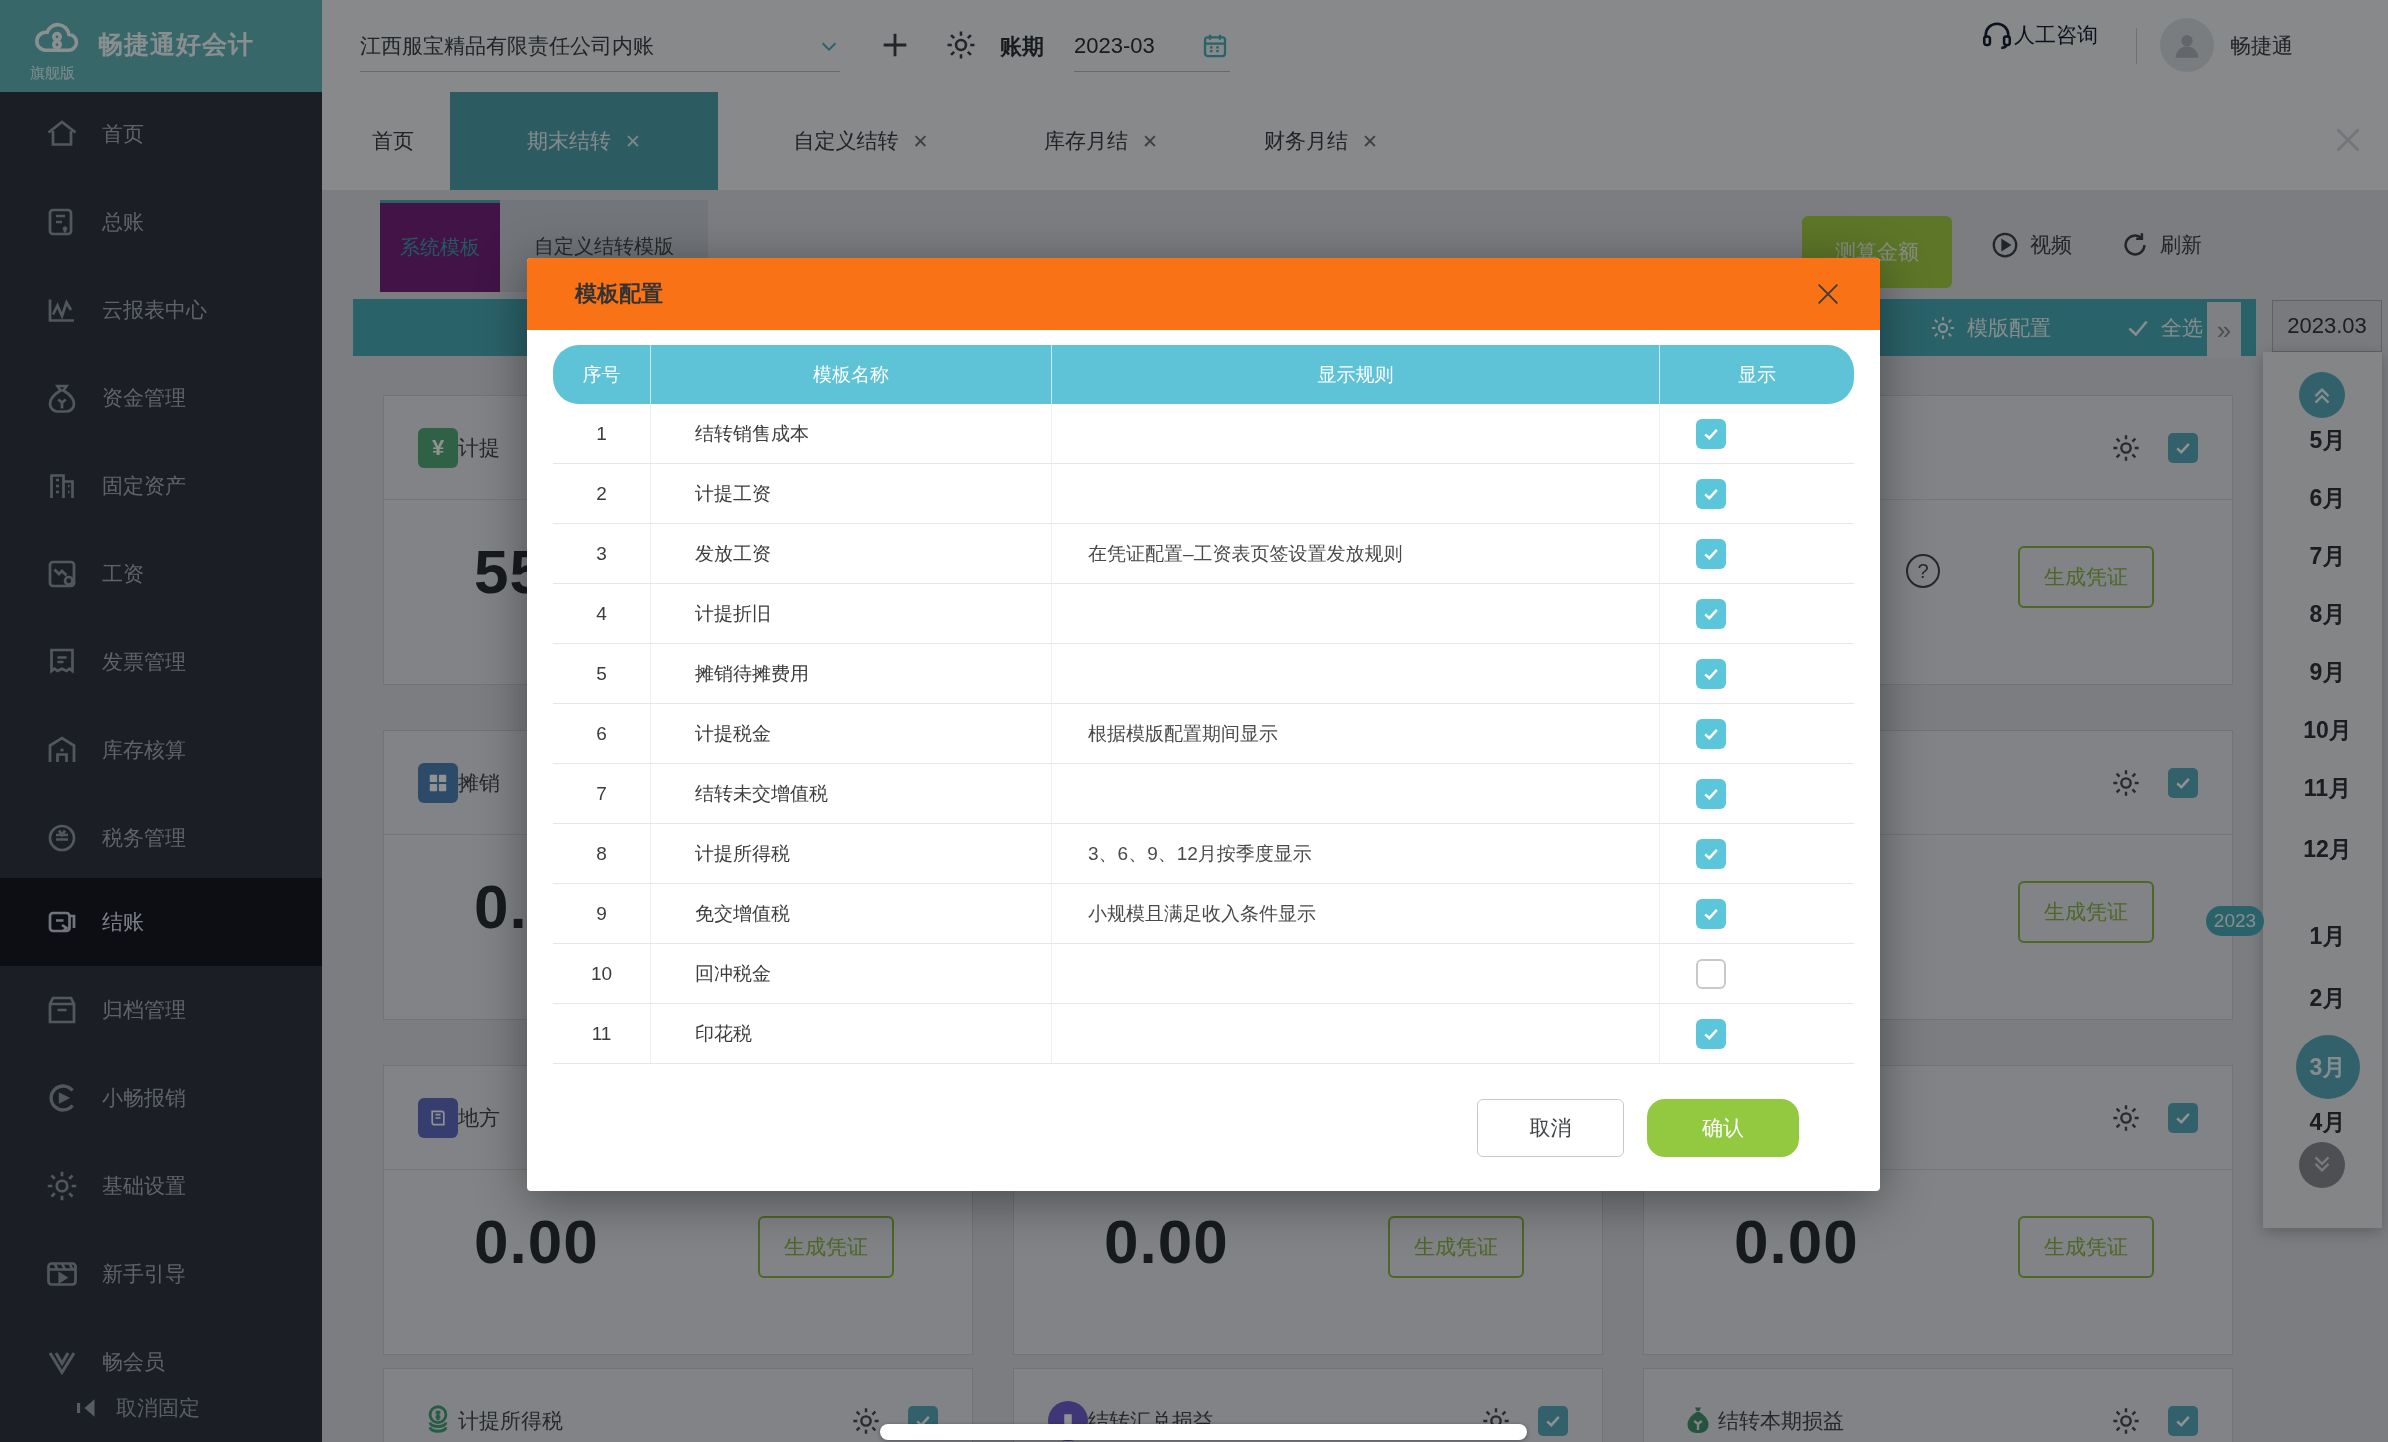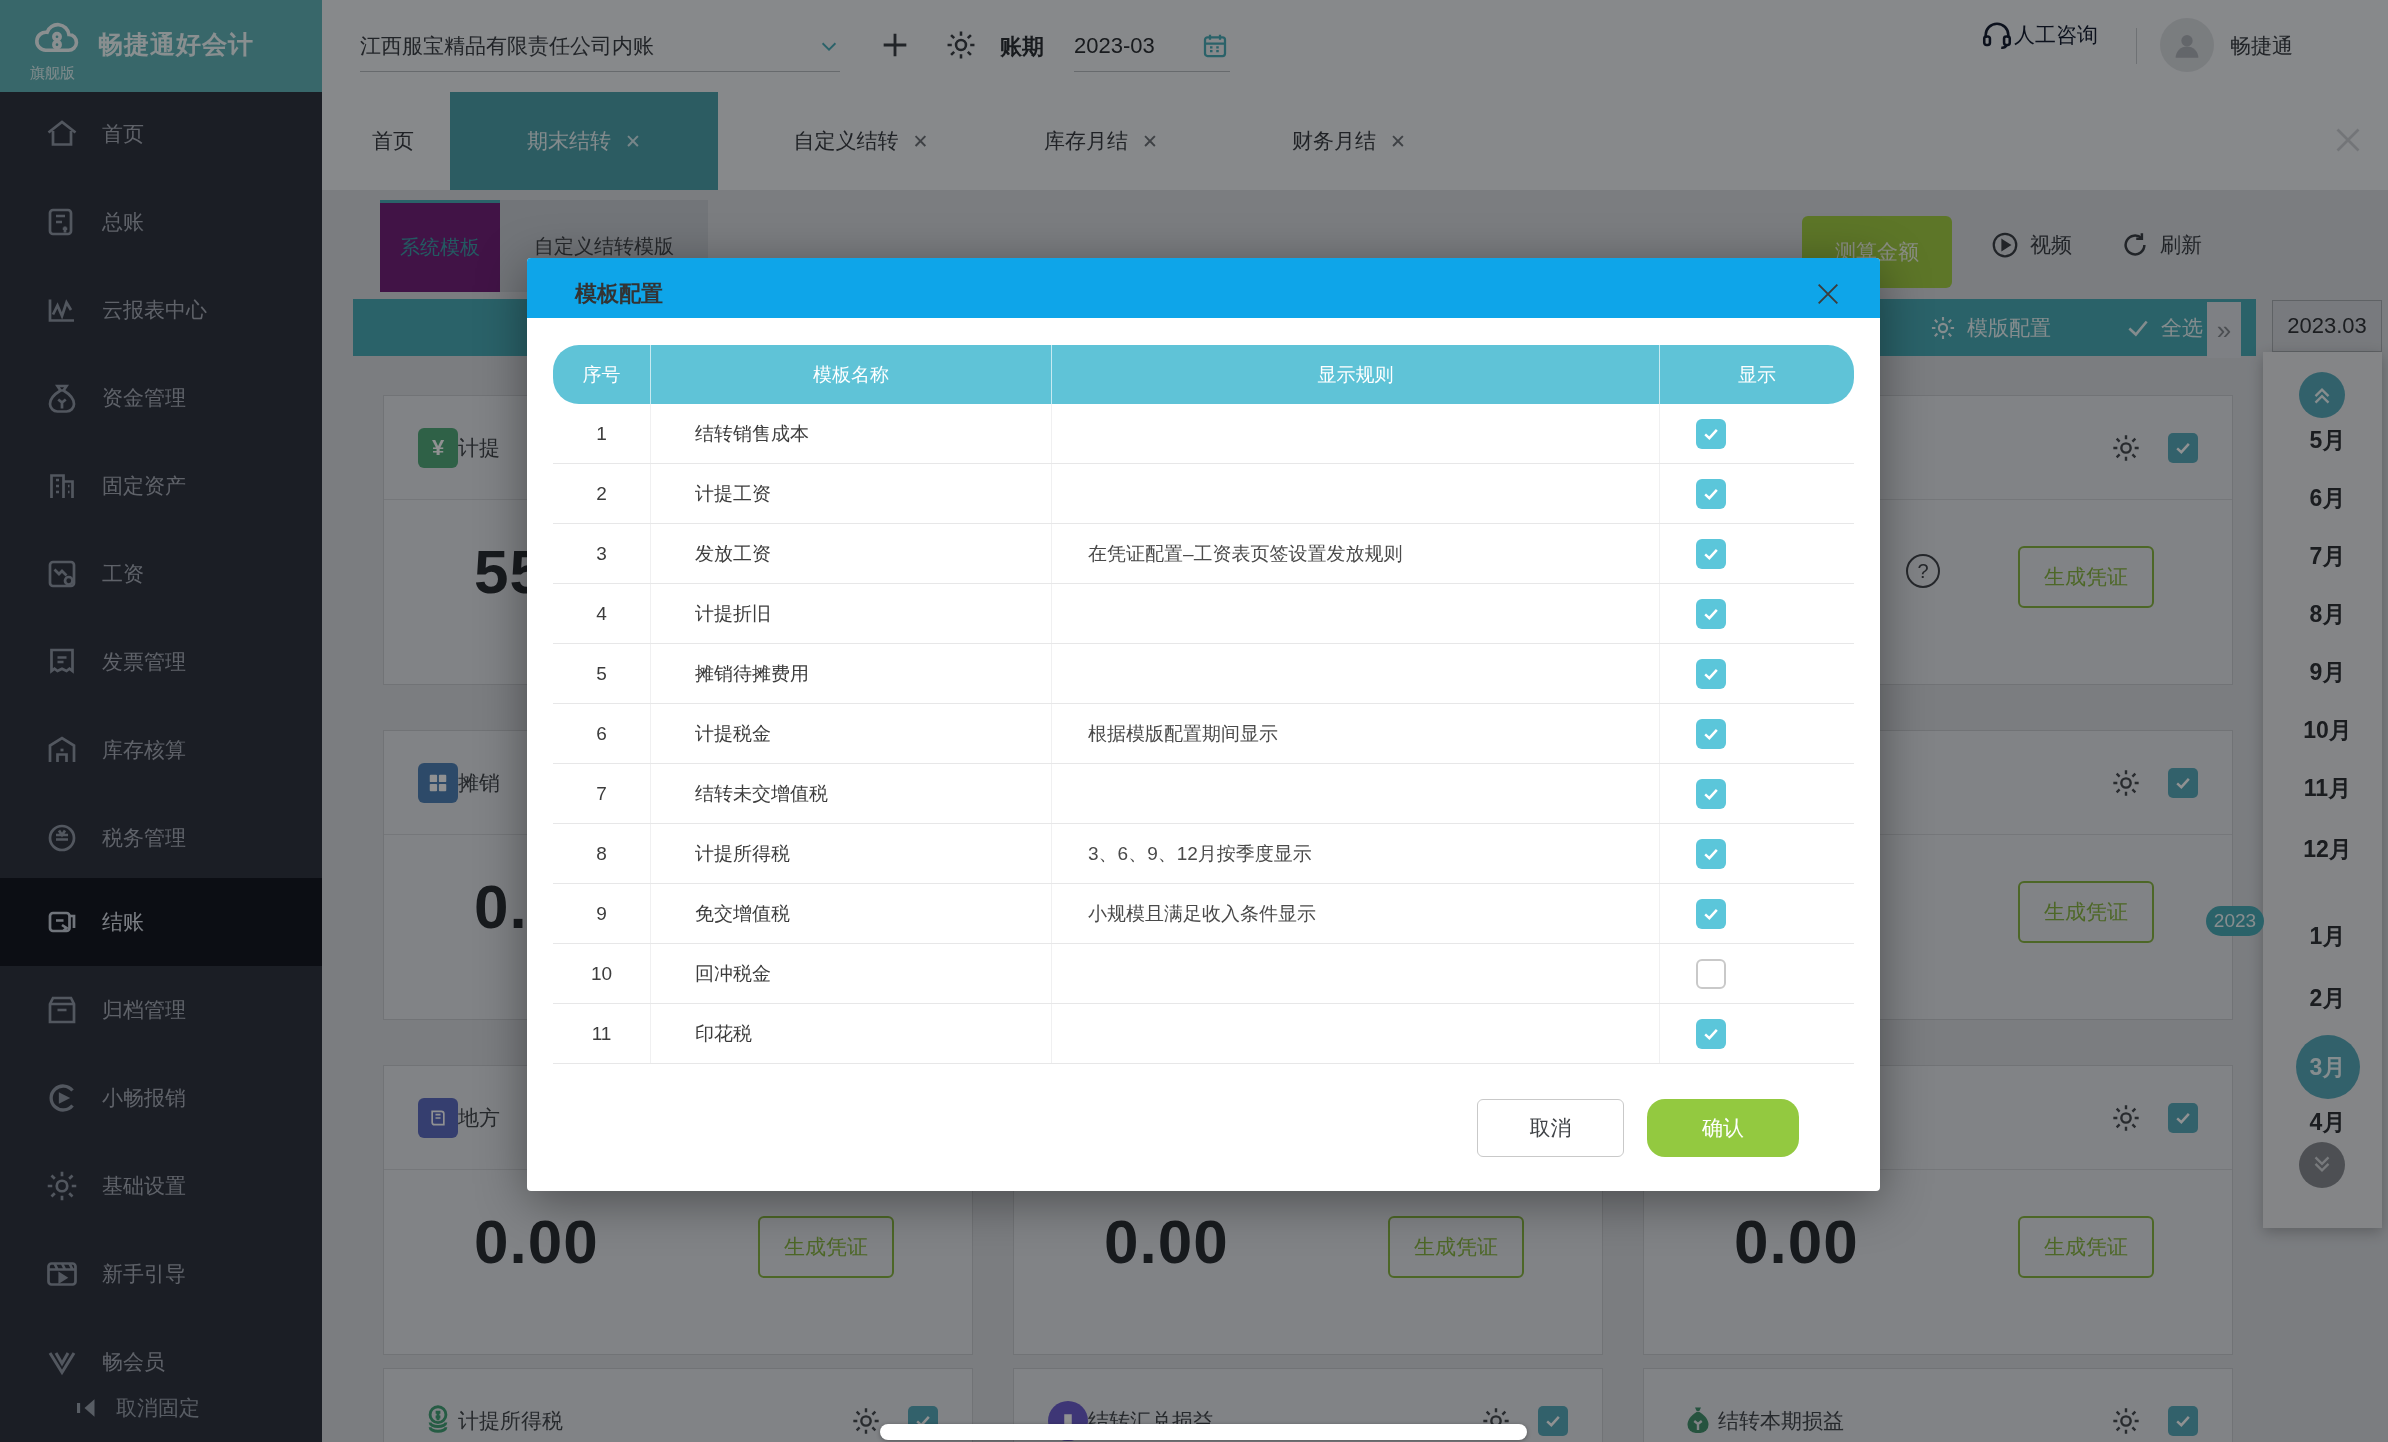--- a/index.html
+++ b/index.html
@@ -88,21 +88,21 @@
   .cb { width:30px; height:30px; border-radius:6px; background:#5bc6da; display:flex; align-items:center; justify-content:center; cursor:pointer; flex:none; }
   .cb.teal-dark { background:#55a8b8; border-radius:5px; }
   .cb[data-checked="false"] { background:#fff; border:2px solid #c9c9c9; }
 
   
   #overlay { position:absolute; inset:0; background:rgba(8,10,13,0.45); z-index:40; }
   #hscrollbar { position:absolute; left:880px; top:1424px; width:647px; height:16px; background:#ffffff; border-radius:8px; z-index:45; box-shadow:0 1px 4px rgba(0,0,0,0.35); cursor:pointer; }
 
   
   #modal { position:absolute; left:527px; top:258px; width:1353px; height:933px; background:#ffffff; border-radius:4px; box-shadow:0 10px 50px rgba(0,0,0,0.4); z-index:50; }
-  #modal-head { height:60px; background:#0ea5e9; border-radius:4px 4px 0 0; position:relative;text-align:right; }
+  #modal-head { height:72px; background:#f97316; border-radius:4px 4px 0 0; position:relative;text-align:right; }
   #modal-title { position:absolute; left:48px; top:0; line-height:72px; font-size:22px; font-weight:600; color:#333; }
   #modal-close { position:absolute; right:38px; top:22px; width:28px; height:28px; color:#3c3c3c; cursor:pointer; }
   #m-table { position:absolute; left:26px; top:87px; width:1301px; }
   #t-head { height:59px; display:flex; background:#5fc3d7; color:#fff; font-size:19px;border-radius:26px; }
   #t-head .th { display:flex; align-items:center; justify-content:center; border-right:1px solid rgba(255,255,255,0.65); }
   #t-head .th:last-child { border-right:none; }
   .w-no { width:98px; flex:none; } .w-name { width:401px; flex:none; } .w-rule { width:608px; flex:none; } .w-show { width:194px; flex:none; }
   .t-row { height:60px; display:flex; align-items:center; border-bottom:1px solid #e7e7e8; font-size:19px; color:#3c3c3c; }
   .t-row .td { height:100%; display:flex; align-items:center; border-right:1px solid #f0f0f1; }
   .t-row .td:last-child { border-right:none; }
@@ -344,21 +344,21 @@
     <span class="tclose">✕</span>
   </div>
   <div class="tab" style="left:424px;width:230px">
     <span>自定义结转</span>
     <span class="tclose">✕</span>
   </div>
   <div class="tab" style="left:676px;width:206px">
     <span>库存月结</span>
     <span class="tclose">✕</span>
   </div>
-  <div class="tab" style="left:924px;width:206px">
+  <div class="tab" style="left:896px;width:206px">
     <span>财务月结</span>
     <span class="tclose">✕</span>
   </div>
   <span id="tabbar-close">
       <svg viewBox="0 0 24 24" fill="none" stroke="currentColor" stroke-width="1.8">
         <path d="M5 5l14 14M19 5L5 19"></path>
       </svg>
     </span>
 </div>
 

